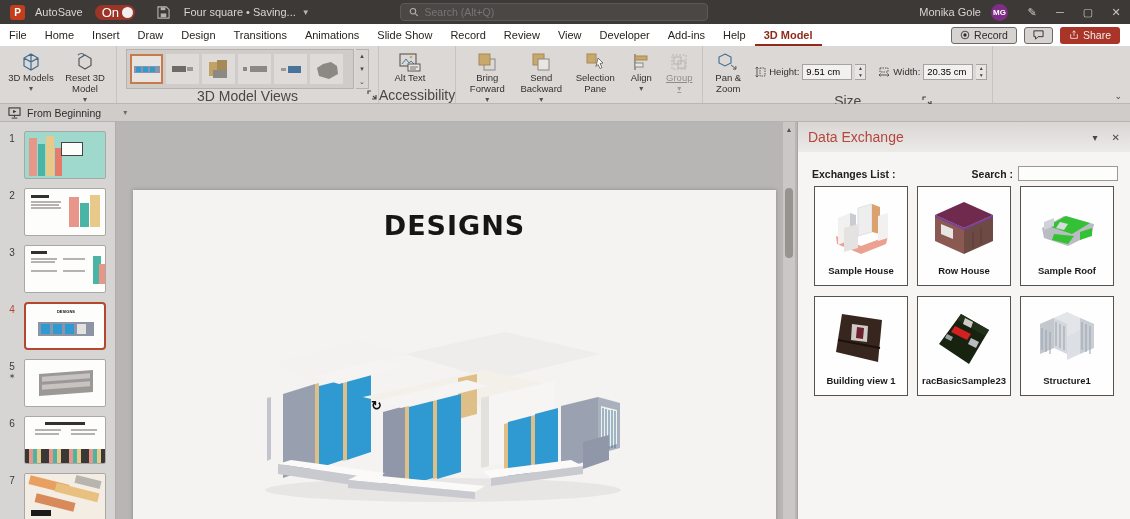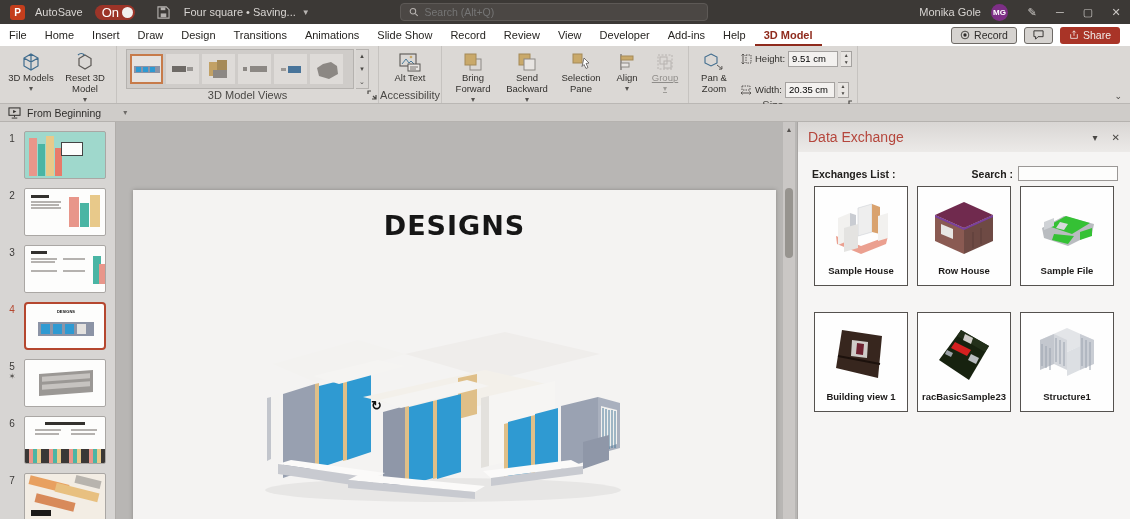--- a/index.html
+++ b/index.html
@@ -42,21 +42,21 @@
   .pill-btn { height:17px; border:1px solid #6e6a66; border-radius:3px; background:#d6d3d0;
     display:flex; align-items:center; gap:4px; padding:0 8px; font-size:10.5px; color:#2e2c2a; }
   .share-btn { height:17px; border-radius:3px; background:#a93427; color:#f0ece9;
     display:flex; align-items:center; gap:4px; padding:0 9px; font-size:10.5px; }
 
   
   #ribbon { position:absolute; left:0; top:46px; width:1130px; height:58px;
     background:#dbd8d5; border-bottom:1px solid #bab7b4; display:flex; }
   .rgroup { display:flex; flex-direction:column; border-right:1px solid #c6c3c0; height:100%; }
   .rg-content { flex:1; display:flex; align-items:center; padding:3px 5px 0 5px; gap:2px; }
-  .rg-label { height:15px; font-size:11px; text-align:center; color:#4a4845;
+  .rg-label { height:15px; font-size:14px; text-align:center; color:#4a4845;
     display:flex; align-items:center; justify-content:center; gap:4px; padding-bottom:2px; }
   .bigbtn { width:52px; height:100%; display:flex; flex-direction:column; align-items:center;
     justify-content:flex-start; padding-top:2px; font-size:9.5px; line-height:1.15;
     color:#33312e; text-align:center; }
   .bigbtn.disabled { opacity:.45; }
   .bigbtn .ic { width:24px; height:22px; display:flex; align-items:center; justify-content:center; }
   .gallery { width:228px; height:40px; background:#cfccc9; border:1px solid #b5b2af;
     display:flex; align-items:center; gap:3px; padding:0 3px; }
   .gthumb { width:33px; height:30px; background:#dedbd8; display:flex; align-items:center;
     justify-content:center; }
@@ -109,21 +109,21 @@
   #panel-header { height:30px; background:linear-gradient(#d9d6d4,#eceae8);
     display:flex; align-items:center; padding:0 10px; }
   #panel-title { color:#b5463c; font-size:14px; }
   .panel-hbtns { margin-left:auto; display:flex; gap:14px; font-size:10px; color:#4a4845; }
   #panel-sub { display:flex; align-items:center; margin:14px 12px 0 14px; font-size:10.5px;
     font-weight:bold; color:#22201e; }
   #panel-search-lbl { margin-left:auto; }
   #panel-search { width:100px; height:15px; border:1px solid #9b9896; background:#fdfdfc;
     margin-left:5px; font-size:10px; padding:0 3px; outline:none; }
   #cards { position:absolute; left:16px; top:64px; width:304px; display:flex;
-    flex-wrap:wrap; gap:26px 9px; }
+    flex-wrap:wrap; gap:10px 9px; }
   .card { width:94px; height:100px; border:1px solid #55524f; background:#fefefe; }
   .card .img { width:76px; height:70px; margin:6px auto 0 auto; display:flex;
     align-items:center; justify-content:center; }
   .card .lbl { font-size:9.5px; font-weight:bold; text-align:center; color:#1c1a19;
     margin-top:2px; white-space:nowrap; }
 
   svg { display:block; }
 </style>
 </head>
 <body>
@@ -365,21 +365,21 @@
     <div class="rg-content" style="gap:6px;">
       <div class="bigbtn" style="width:40px;">
         <span class="ic">
           <svg width="22" height="20" viewBox="0 0 22 20">
               <path d="M8 2l6 3v6l-6 3-6-3V5z" fill="none" stroke="#3f6c8e" stroke-width="1.1"></path>
               <path d="M14 13l5 4M19 17l-3 .2M19 17l-.2-3" fill="none" stroke="#5a5754"></path>
             </svg>
         </span>
         <span>Pan &amp; Zoom</span>
       </div>
-      <div style="display:flex; flex-direction:column; gap:12px;">
+      <div style="display:flex; flex-direction:row; gap:12px;align-items:flex-end;">
         <div class="spin-row">
           <svg width="12" height="12" viewBox="0 0 12 12">
               <path d="M3 1v10M1.5 2.5L3 1l1.5 1.5M1.5 9.5L3 11l1.5-1.5" fill="none" stroke="#5a5754"></path>
               <rect x="6" y="2" width="5" height="8" fill="none" stroke="#5a5754" stroke-dasharray="1.5 1"></rect>
             </svg>
           <span>Height:</span>
           <input class="spin-box" value="9.51 cm" style="">
           <div class="spin-ud">
               <span>▲</span>
               <span>▼</span>
@@ -618,21 +618,21 @@
       <div class="img">
         <svg width="66" height="60" viewBox="0 0 66 60">
           <polygon points="8,30 30,18 60,26 58,36 34,48 10,40" fill="#b9bcc0"></polygon>
           <polygon points="14,28 32,18 56,25 38,36" fill="#35c135"></polygon>
           <polygon points="20,36 40,38 34,46 18,42" fill="#35c135"></polygon>
           <polygon points="10,24 20,20 20,28 10,32" fill="#cfd2d6"></polygon>
           <polygon points="46,34 58,30 58,38 46,42" fill="#35c135"></polygon>
           <polygon points="26,24 34,26 30,32 22,30" fill="#d8dadc"></polygon>
         </svg>
       </div>
-      <div class="lbl">Sample File</div>
+      <div class="lbl">Sample Roof</div>
     </div>
 
     <div class="card">
       <div class="img">
         <svg width="66" height="60" viewBox="0 0 66 60">
           <polygon points="14,6 54,12 50,54 8,44" fill="#37261e"></polygon>
           <path d="M10 32l42 8" stroke="#1c110c" stroke-width="2"></path>
           <polygon points="24,16 40,18 39,34 23,32" fill="#cfccc8"></polygon>
           <polygon points="29,19 36,20 35,31 28,30" fill="#6e2230"></polygon>
         </svg>

